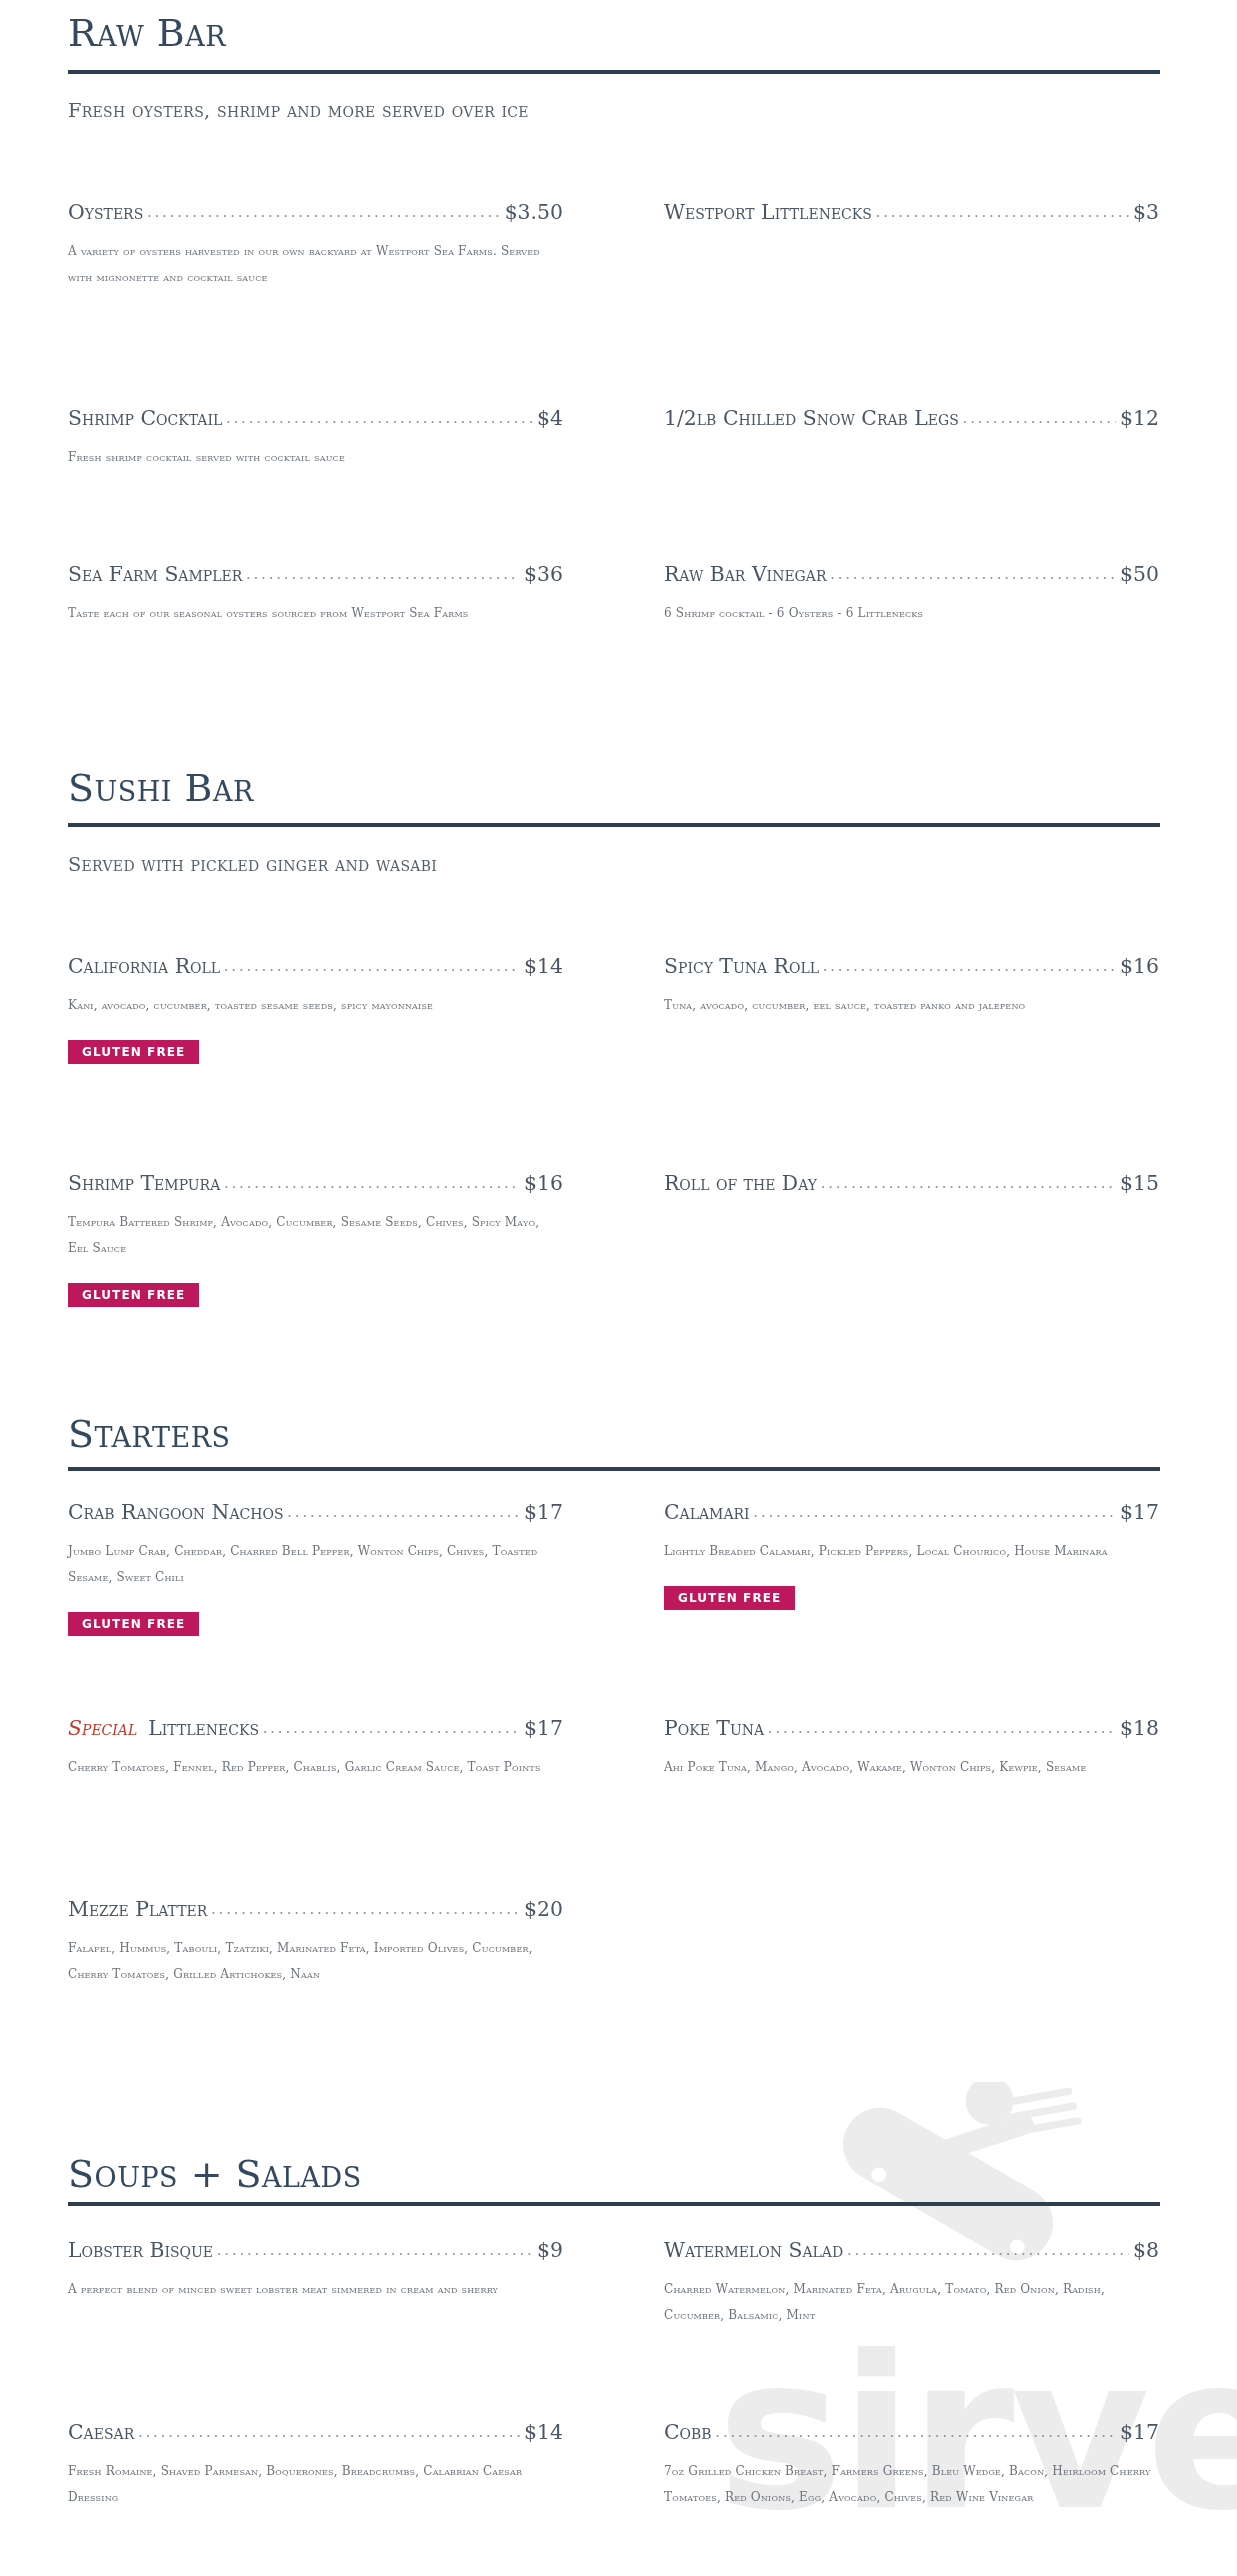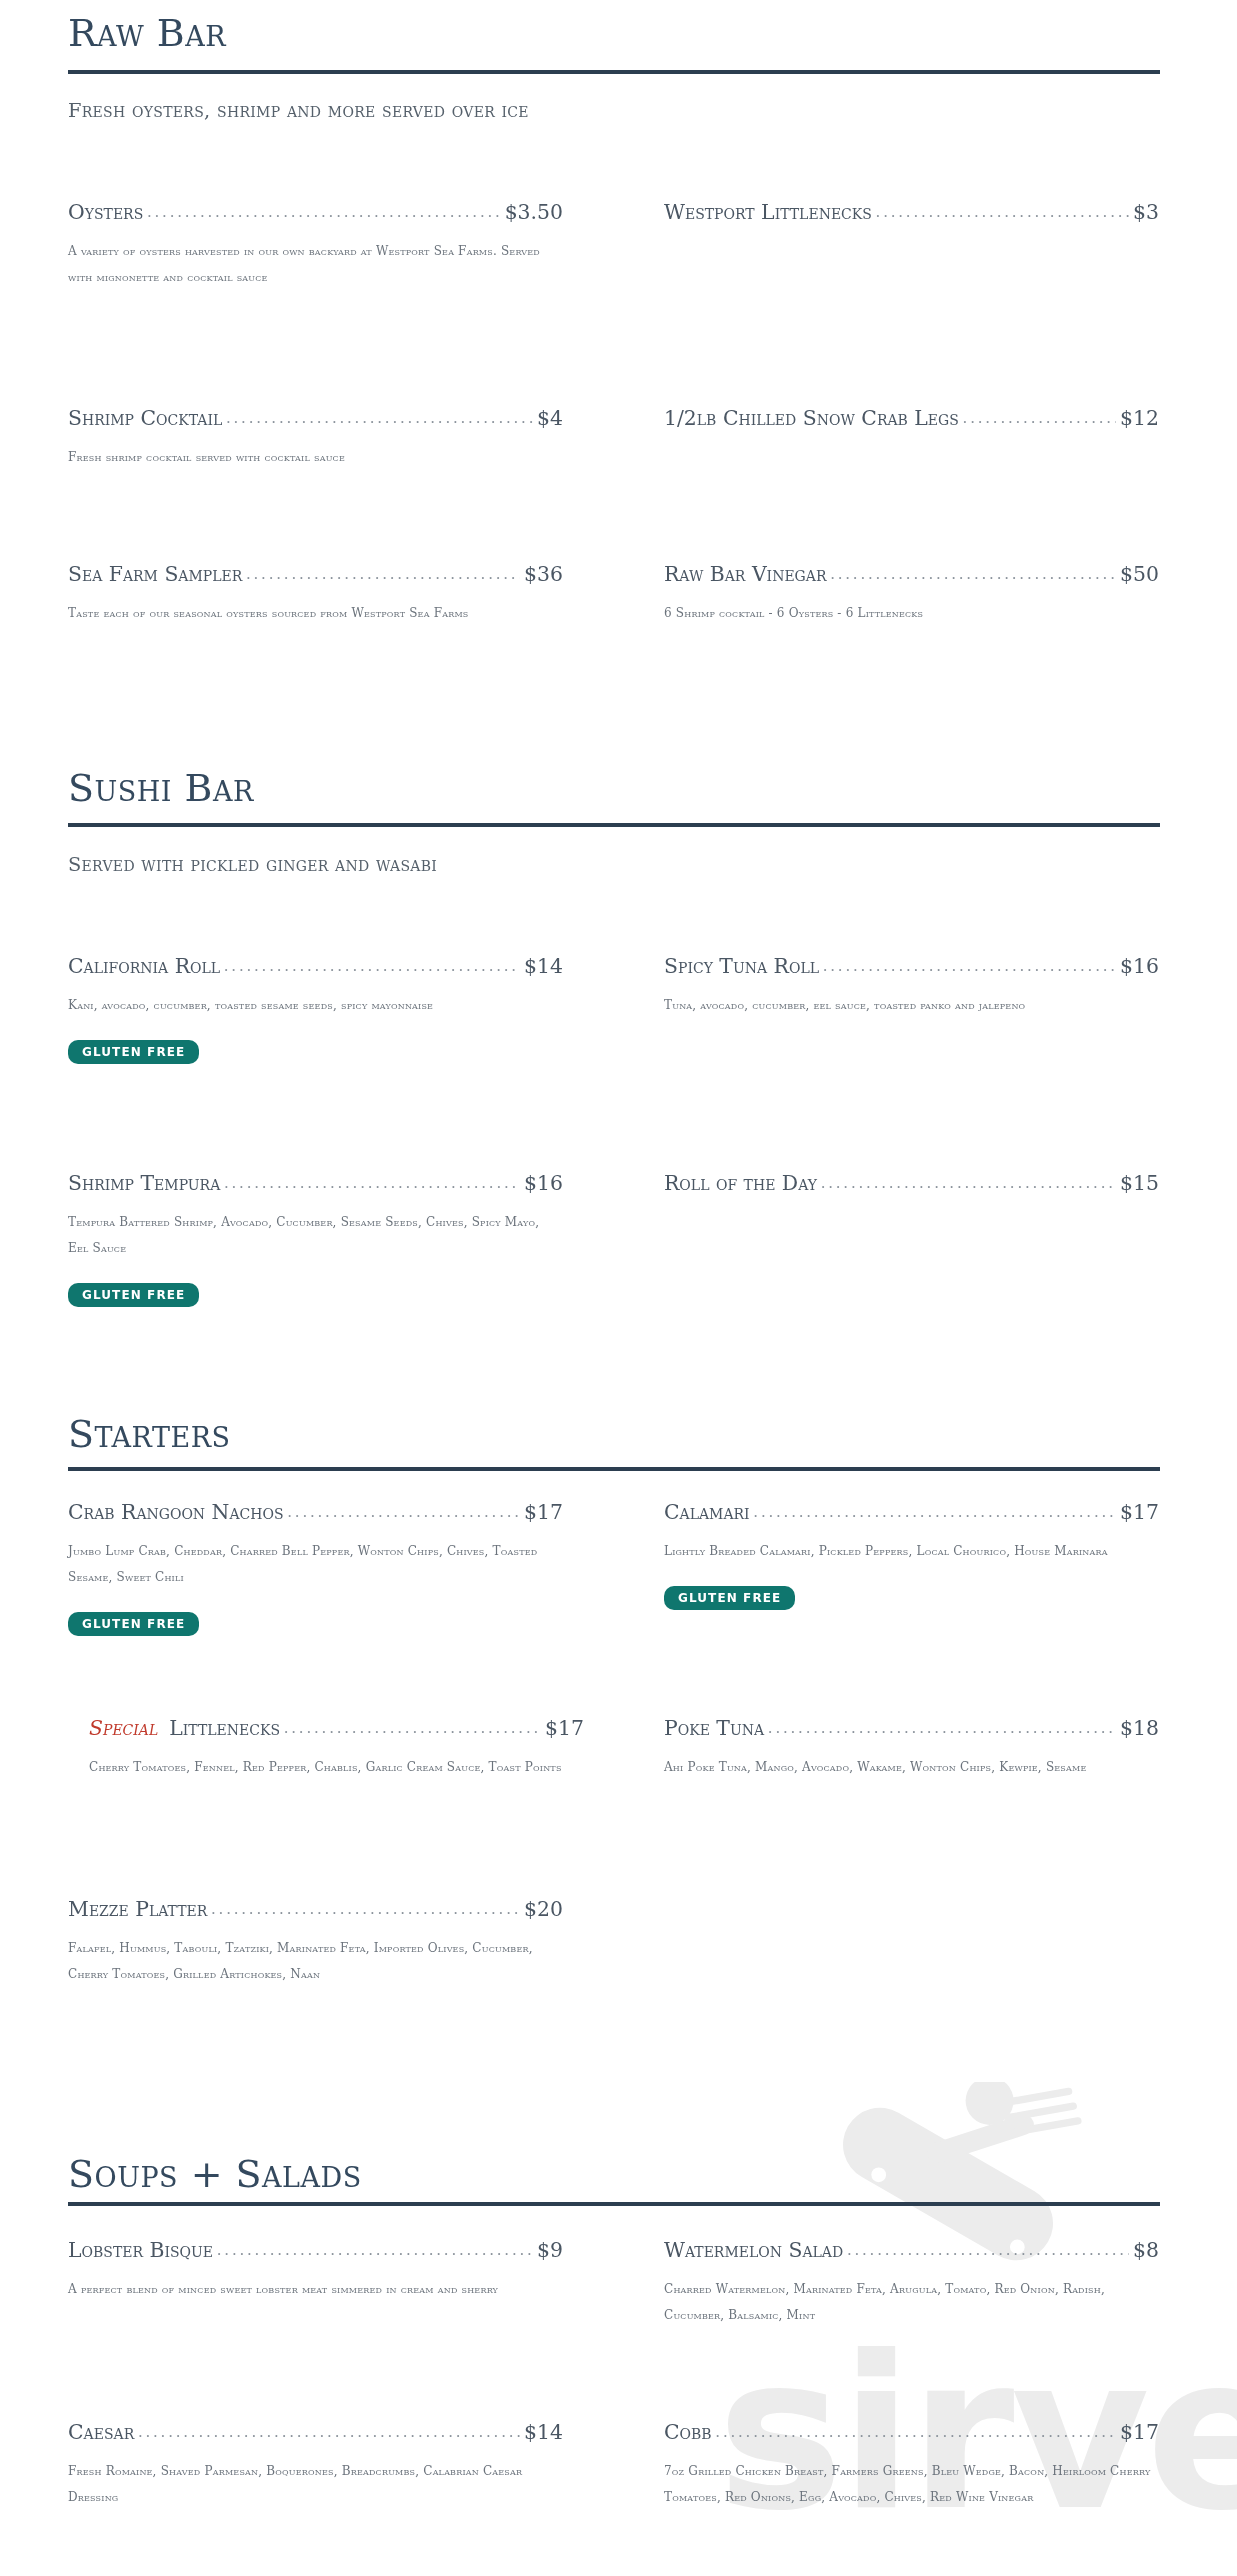--- a/index.html
+++ b/index.html
@@ -32,23 +32,23 @@
   .item-dots::before {
     content: "........................................................................................................................................";
   }
   .item-price { flex: 0 0 auto; }
   .special { color: #c0392b; font-style: italic; margin-right: 11px; }
   .item-desc {
     margin-top: 13px; font-size: 12px; font-variant: small-caps; color: #6b737c;
     line-height: 26px; letter-spacing: 0.2px;
   }
   .badge {
-    display: inline-block; margin-top: 22px; background: #0f766e; color: #ffffff;
+    display: inline-block; margin-top: 22px; background: #be185d; color: #ffffff;
     font-family: "DejaVu Sans", "Liberation Sans", sans-serif; font-weight: bold;
-    font-size: 12px; letter-spacing: 1.1px; padding: 4.6px 14px; line-height: 15px; border-radius: 10px;
+    font-size: 12px; letter-spacing: 1.1px; padding: 4.6px 14px; line-height: 15px;
   }
   .watermark { position: absolute; pointer-events: none; }
   .wm-text {
     position: absolute; left: 717px; top: 2327px; font-family: "DejaVu Sans", "Liberation Sans", sans-serif;
     font-weight: bold; font-size: 213px; color: #ececec; letter-spacing: -3.7px; line-height: 1;
     z-index: 0;
   }
   .content { position: relative; z-index: 1; }
 </style>
 </head>
@@ -183,21 +183,21 @@
 <div class="item" style="left:664px;top:1499px;">
   <div class="item-head">
         <span class="item-name">Calamari</span>
         <span class="item-dots"></span>
         <span class="item-price">$17</span>
       </div>
   <div class="item-desc">Lightly Breaded Calamari, Pickled Peppers, Local Chourico, House Marinara</div>
   <span class="badge">GLUTEN FREE</span>
 </div>
 
-<div class="item" style="left:68px;top:1715px;margin-left:21px;">
+<div class="item" style="left:68px;top:1715px;">
   <div class="item-head">
         <span class="item-name"><span class="special">Special</span><span>Littlenecks</span></span>
         <span class="item-dots"></span>
         <span class="item-price">$17</span>
       </div>
   <div class="item-desc">Cherry Tomatoes, Fennel, Red Pepper, Chablis, Garlic Cream Sauce, Toast Points</div>
 </div>
 <div class="item" style="left:664px;top:1715px;">
   <div class="item-head">
         <span class="item-name">Poke Tuna</span>

